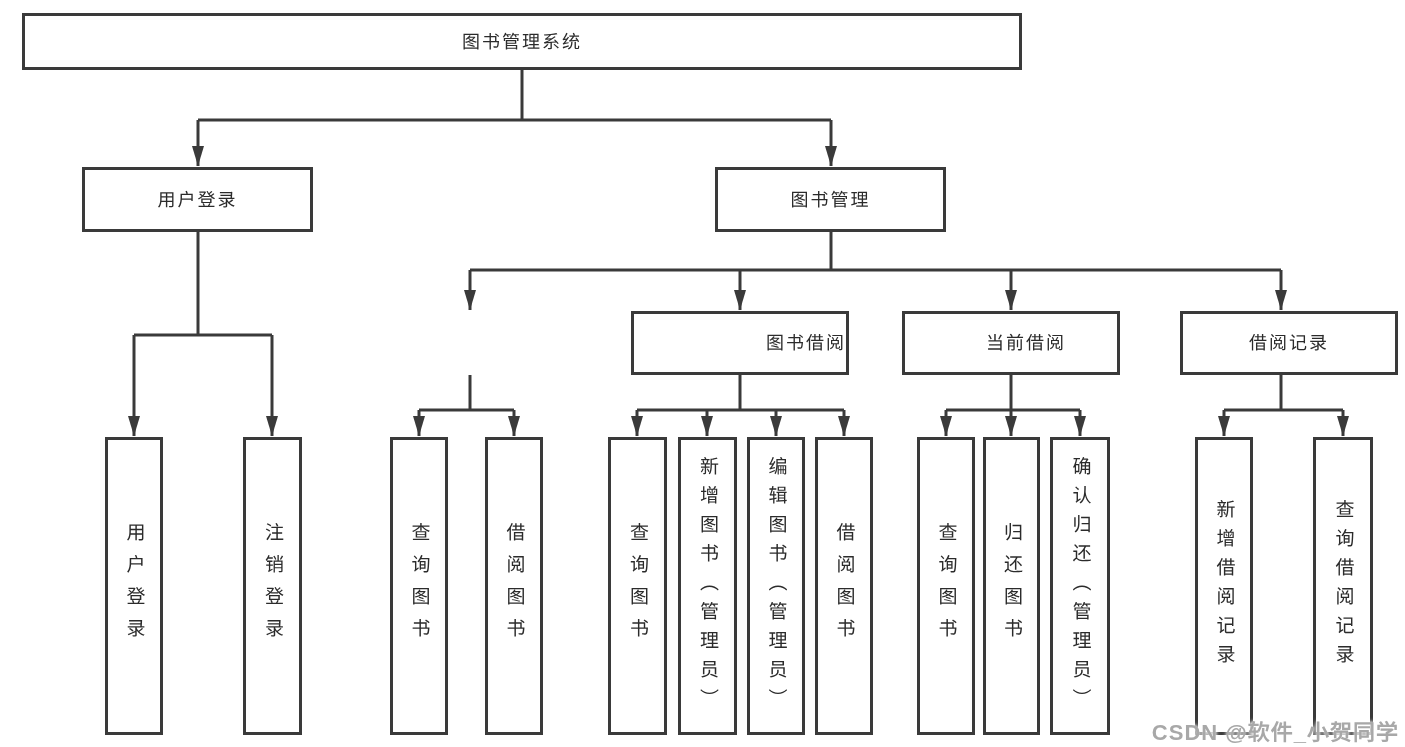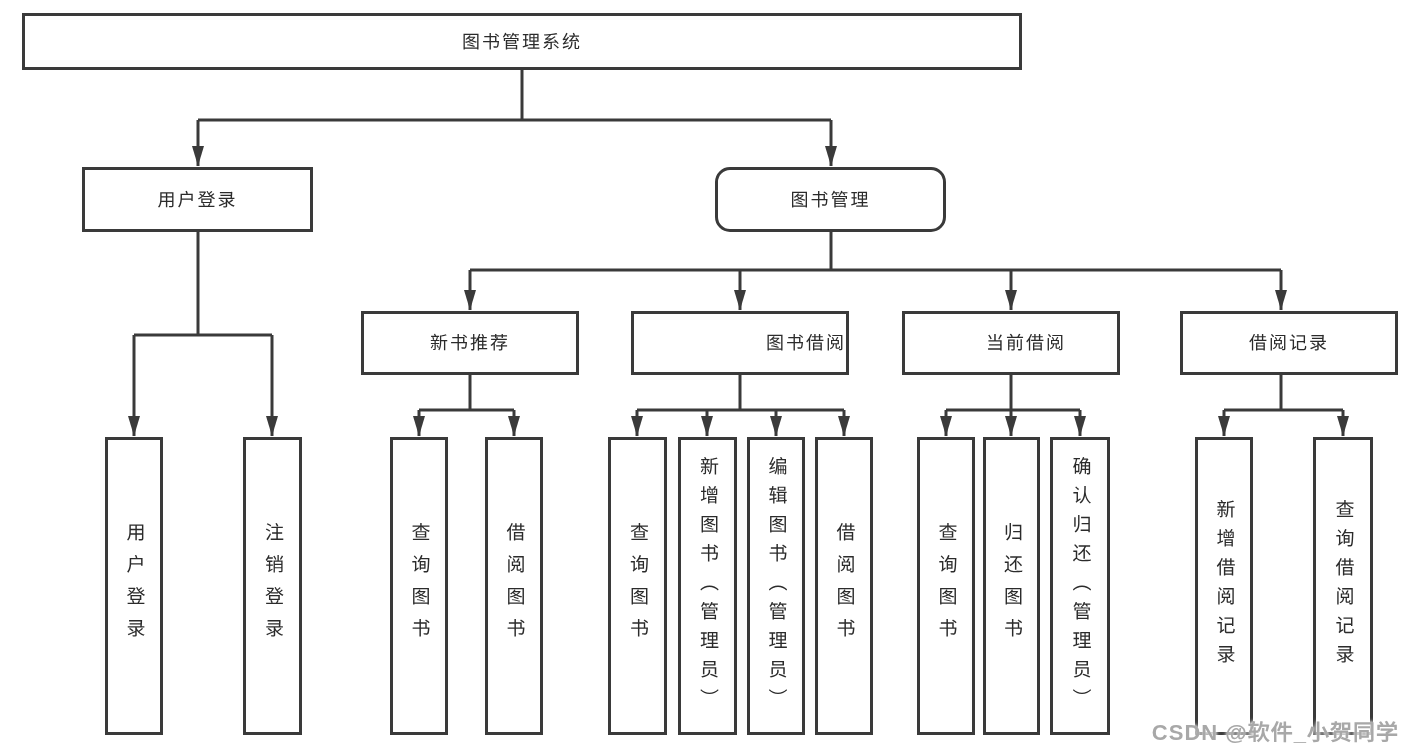--- a/index.html
+++ b/index.html
@@ -123,27 +123,24 @@
     <path class="connector" d="M1343,410 V436" marker-end="url(#arrow)"></path>
   </svg>
 
   <div class="node" style="left:22px; top:13px; width:1000px; height:57px;">
     <span>图书管理系统</span>
   </div>
 
   <div class="node" style="left:82px; top:167px; width:231px; height:65px;">
     <span>用户登录</span>
   </div>
-  <div class="node" style="left:715px; top:167px; width:231px; height:65px;border-radius:15px;">
+  <div class="node" style="left:715px; top:167px; width:231px; height:65px;">
     <span>图书管理</span>
   </div>
 
-  <div class="node" style="left:361px; top:311px; width:218px; height:64px;">
-    <span>新书推荐</span>
-  </div>
   <div class="node" style="left:631px; top:311px; width:218px; height:64px;justify-content:flex-end;">
     <span>图书借阅</span>
   </div>
   <div class="node" style="left:902px; top:311px; width:218px; height:64px;padding-left:30px;">
     <span>当前借阅</span>
   </div>
   <div class="node" style="left:1180px; top:311px; width:218px; height:64px;">
     <span>借阅记录</span>
   </div>
 

